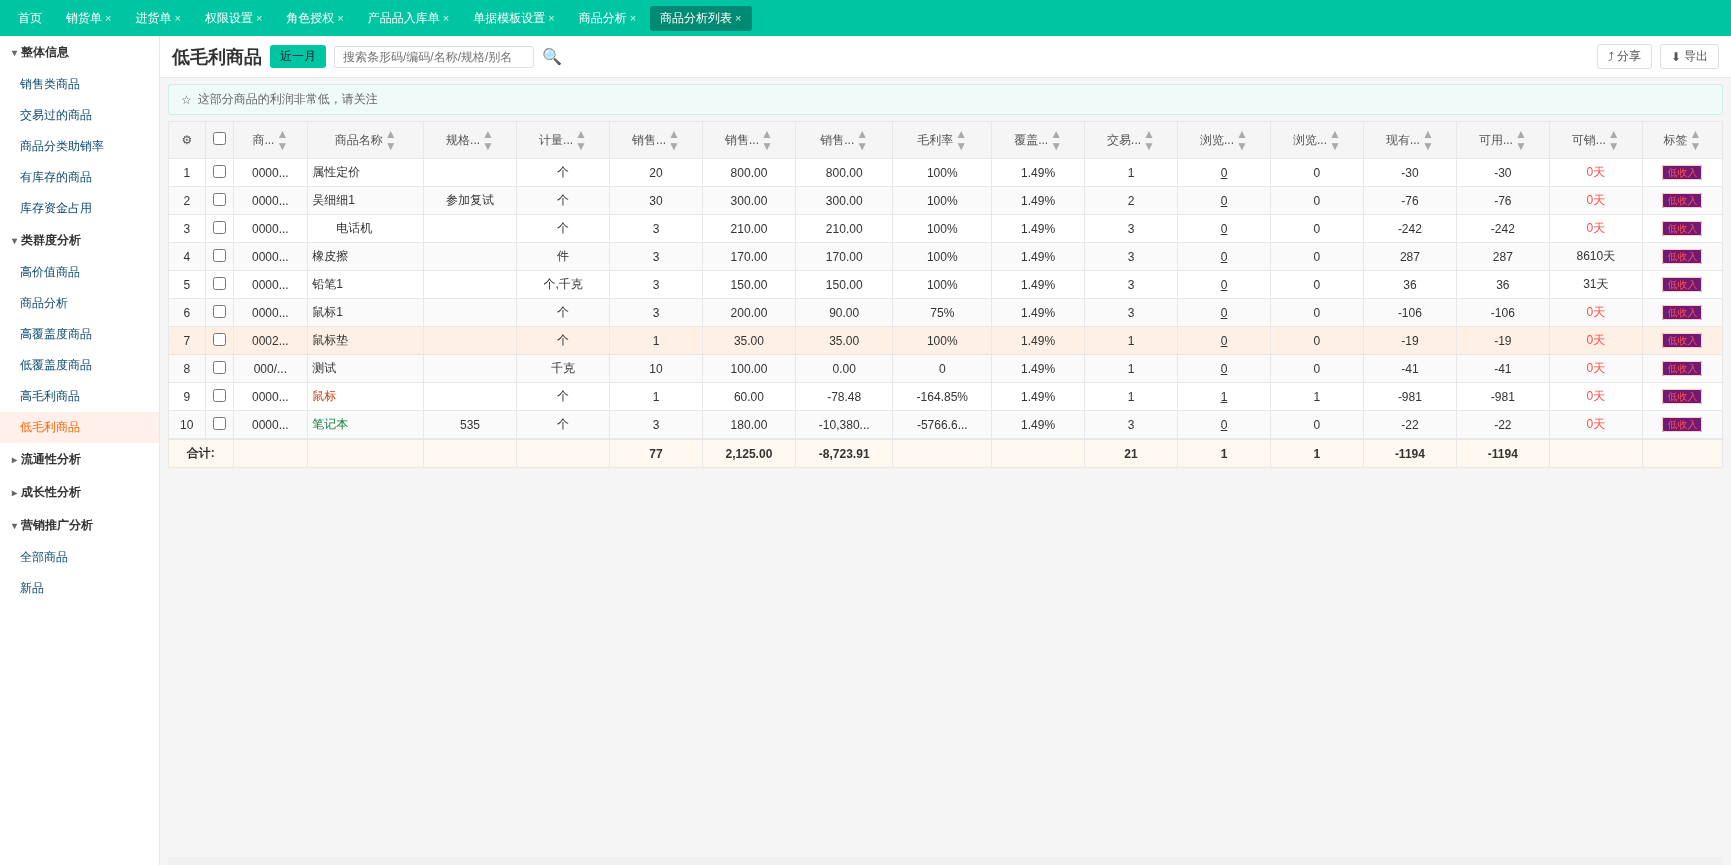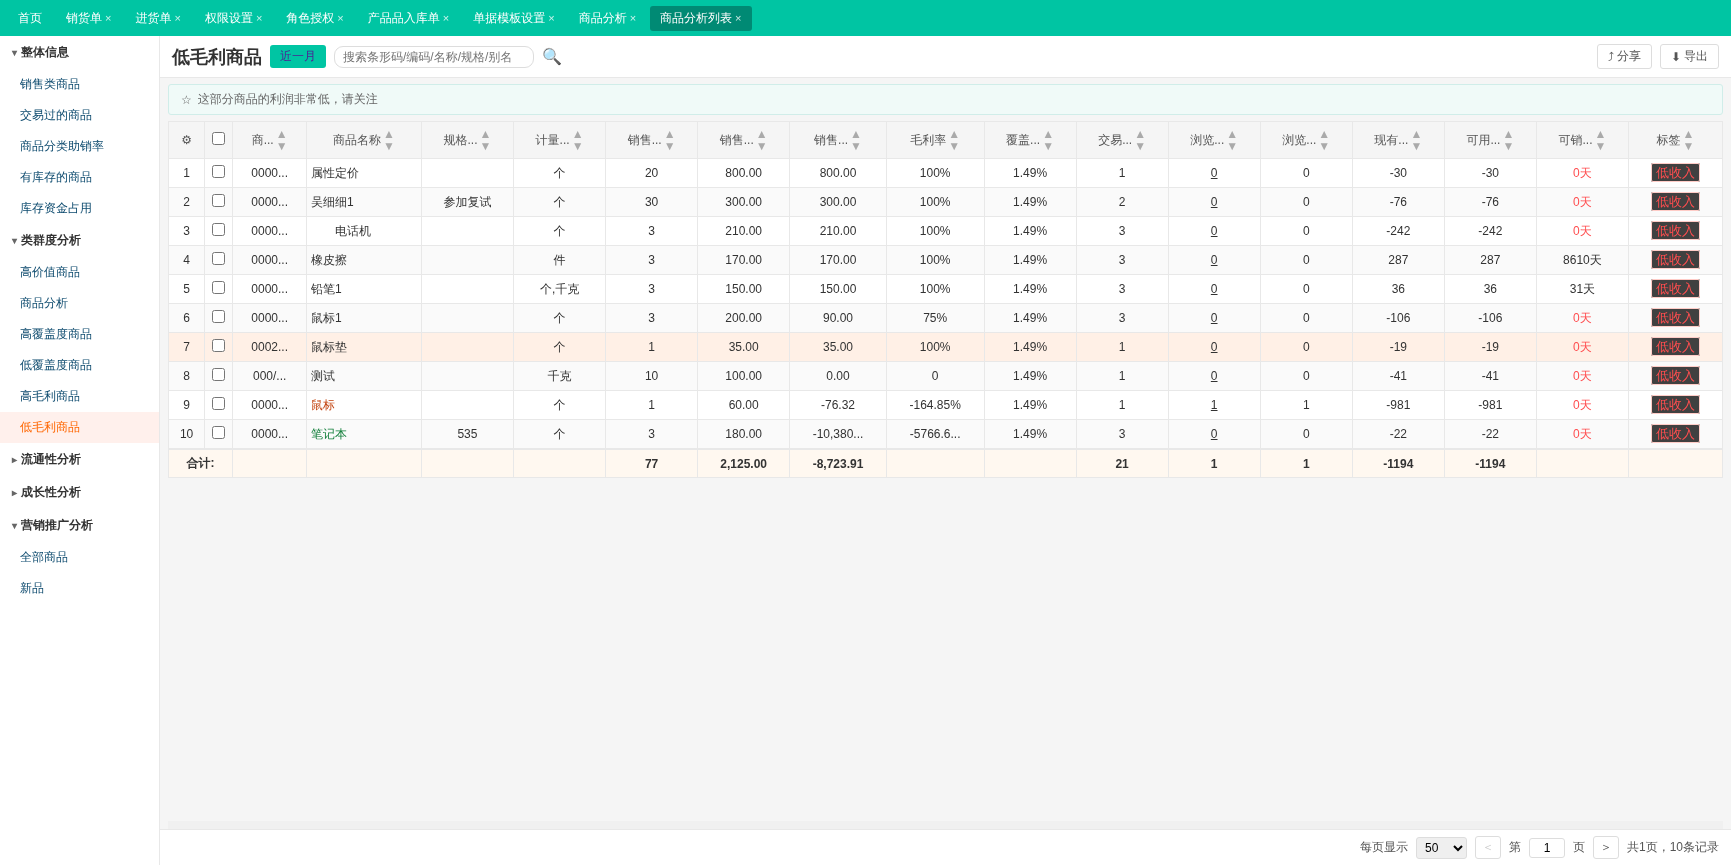--- a/index.html
+++ b/index.html
@@ -77,30 +77,30 @@
       background: #fff;
       border-bottom: 1px solid #e8e8e8;
     }
     .page-title {
       font-size: 18px;
       font-weight: bold;
       color: #333;
     }
     .btn-period {
       background: #00c5a3;
-      color: #4c1d95;
+      color: #0f172a;
       border: none;
       border-radius: 3px;
       padding: 3px 10px;
       cursor: pointer;
       font-size: 12px;
     }
     .search-box {
       border: 1px solid #ddd;
-      border-radius: 9px;
+      border-radius: 3px;
       padding: 3px 8px;
       width: 200px;
       color: #999;
       font-size: 12px;
       outline: none;
     }
     .search-icon-btn {
       background: none;
       border: none;
       cursor: pointer;
@@ -169,22 +169,22 @@
       padding: 5px 4px;
       text-align: center;
       color: #333;
       white-space: nowrap;
     }
     tbody tr:nth-child(even) { background: #fafafa; }
     tbody tr.highlighted { background: #fff0e6; }
 
     .tag-low-income {
       color: #ff4d4f;
-      font-size: 13px;
-      background: #404040;
+      font-size: 10px;
+      background: #701a75;
       border: 1px solid #ffccc7;
       border-radius: 2px;
       padding: 1px 4px;
     }
     .days-zero { color: #ff4d4f; }
     .link-underline { text-decoration: underline; cursor: pointer; color: #333; }
 
     
     .footer-total {
       background: #fff8f0;
@@ -613,21 +613,21 @@
     </tr>
             <tr>
       <td>9</td>
       <td class="checkbox-col"><input type="checkbox" style=""></td>
       <td>0000...</td>
       <td style="text-align:left;cursor:pointer;color:#c2410c;">鼠标</td>
       <td></td>
       <td>个</td>
       <td>1</td>
       <td>60.00</td>
-      <td>-76.32</td>
+      <td>-78.48</td>
       <td>-164.85%</td>
       <td>1.49%</td>
       <td>1</td>
       <td><span class="link-underline">1</span></td>
       <td>1</td>
       <td>-981</td>
       <td>-981</td>
       <td class="days-zero">0天</td>
       <td><span class="tag-low-income">低收入</span></td>
     </tr>
@@ -671,28 +671,14 @@
             <td>-1194</td>
             <td></td>
             <td></td>
           </tr>
         </tfoot>
       </table>
     </div>
 
     <div class="scrollbar-area"></div>
 
-    <div class="pagination-bar">
-      <span>每页显示</span>
-      <select>
-        <option>50</option>
-        <option>100</option>
-        <option>200</option>
-      </select>
-      <button class="pagination-btn" disabled="">＜</button>
-      <span>第</span>
-      <input class="page-input" type="text" value="1" style="">
-      <span>页</span>
-      <button class="pagination-btn">＞</button>
-      <span>共1页，10条记录</span>
-    </div>
   </div>
 </div>
 
 </body></html>

